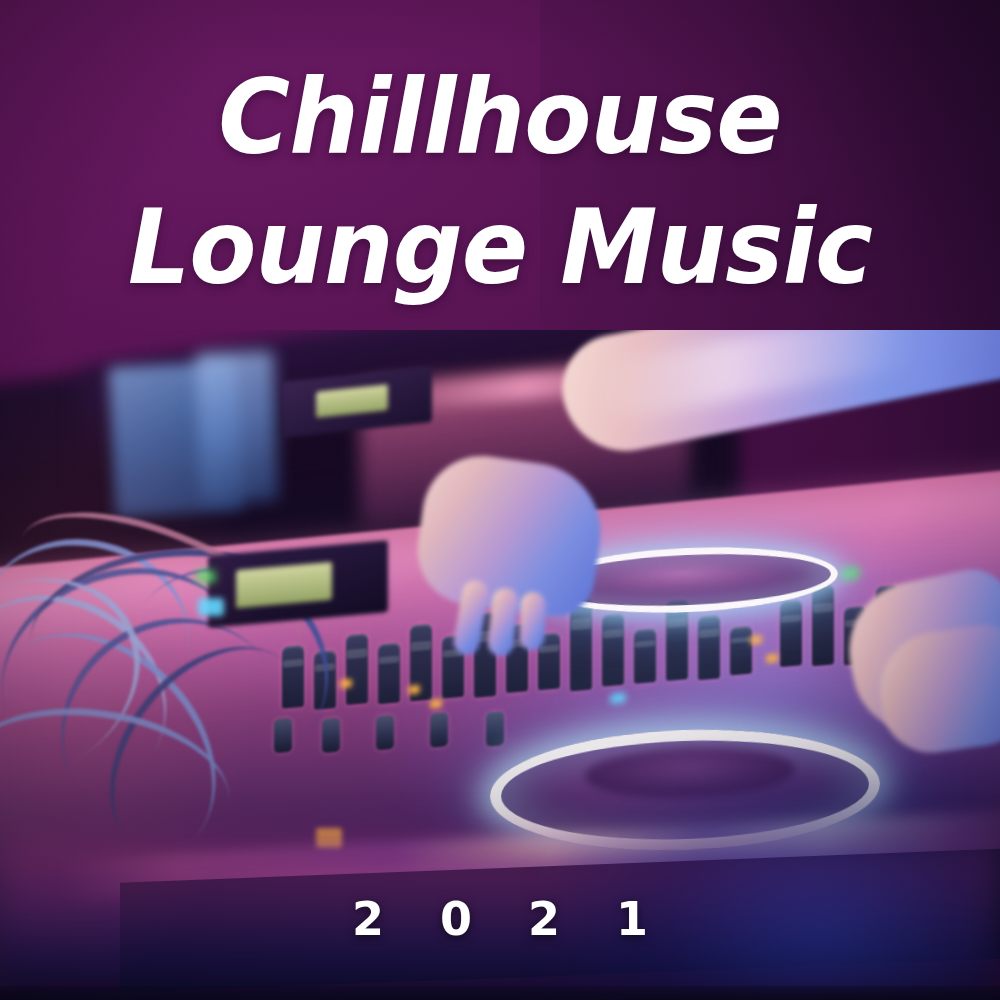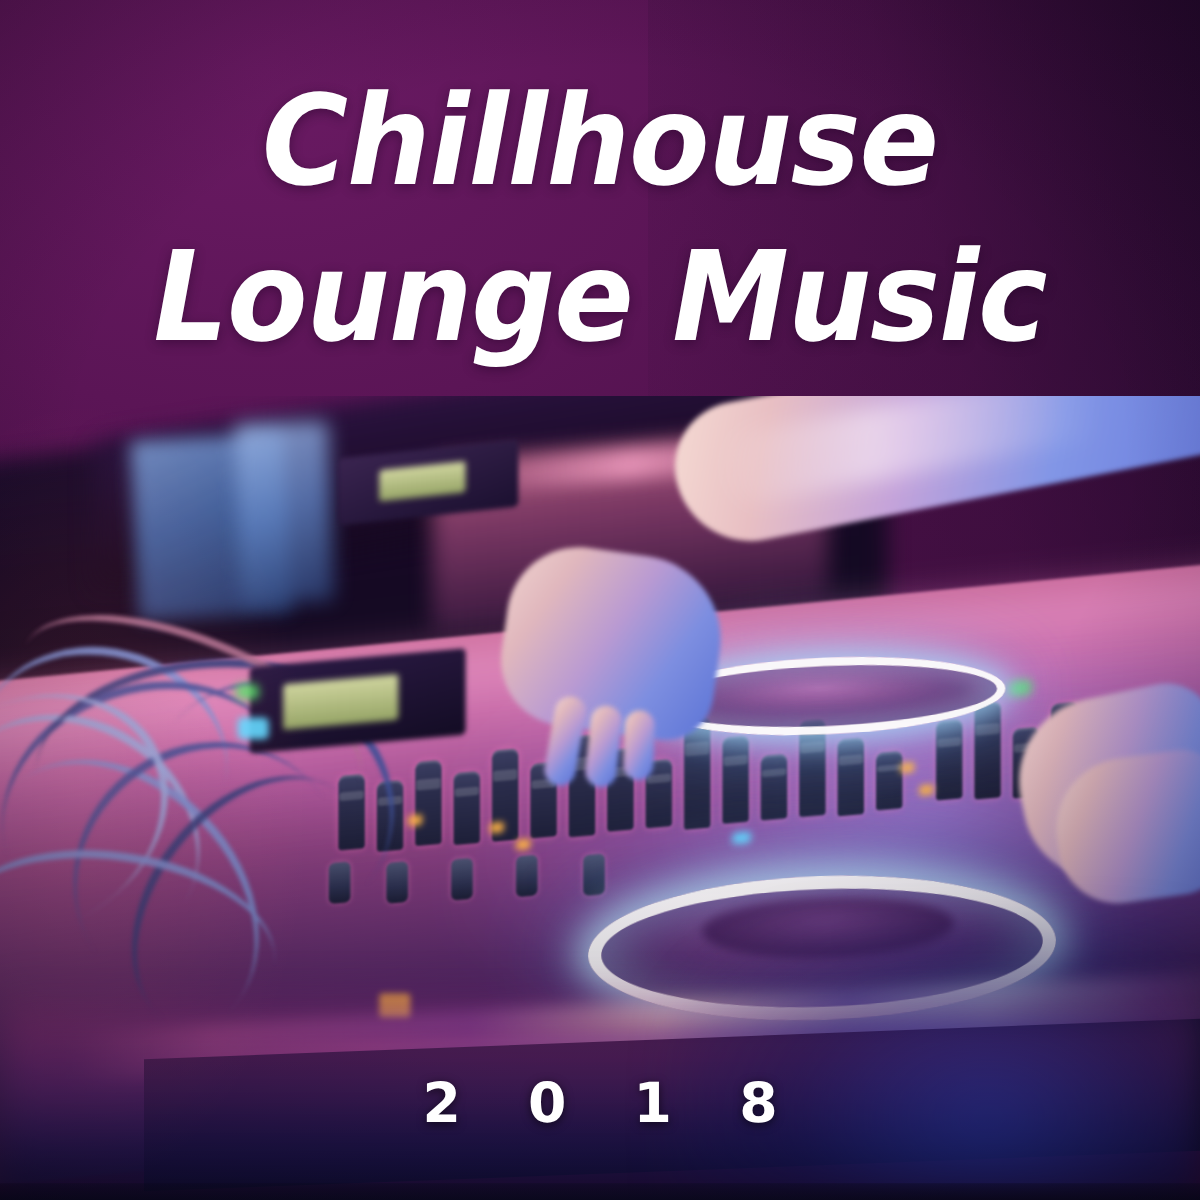--- a/index.html
+++ b/index.html
@@ -379,15 +379,15 @@
     <div class="scene-soft-left"></div>
   </div>
 
   <div class="wall-vignette"></div>
 
   <div class="title">
     <span class="title-line">Chillhouse</span>
     <span class="title-line title-line2">Lounge Music</span>
   </div>
 
-  <div class="year">2018</div>
+  <div class="year">2021</div>
 
 </div>
 
 </body></html>

